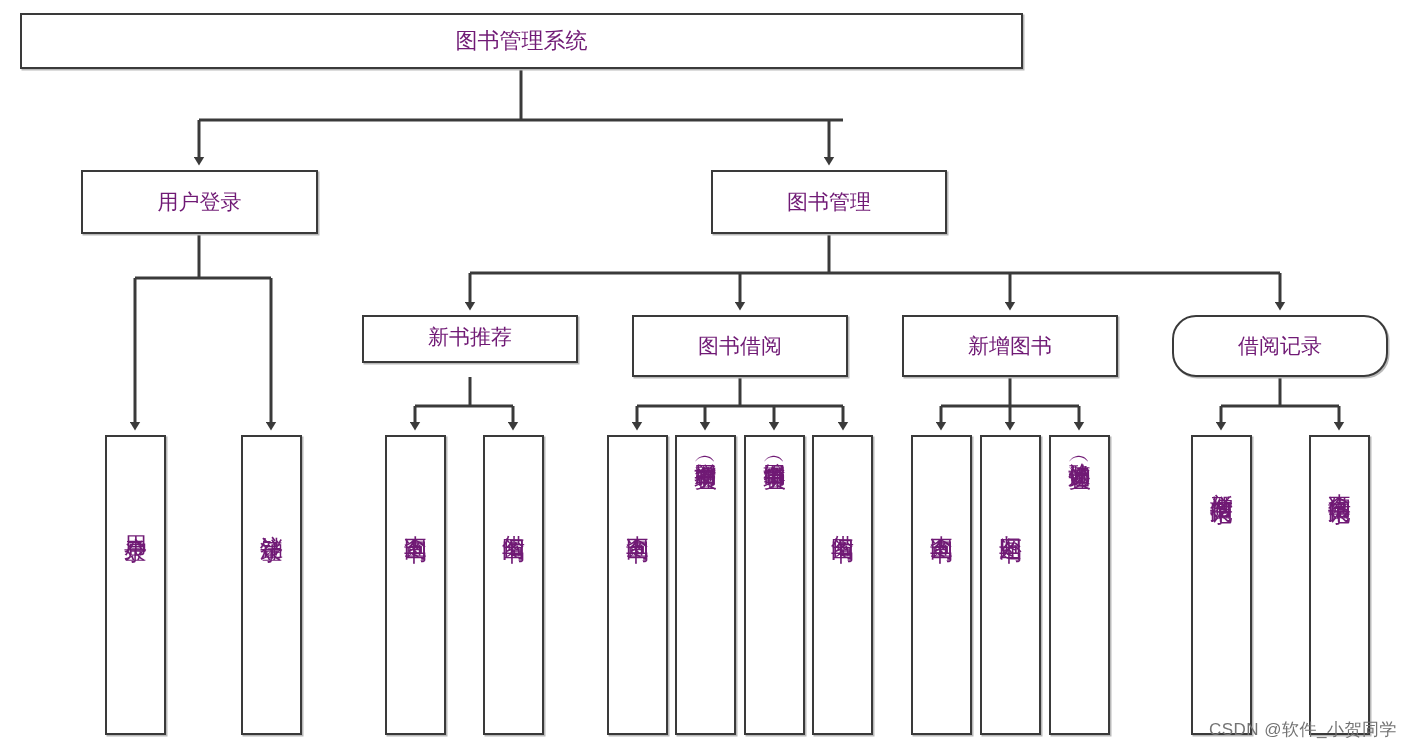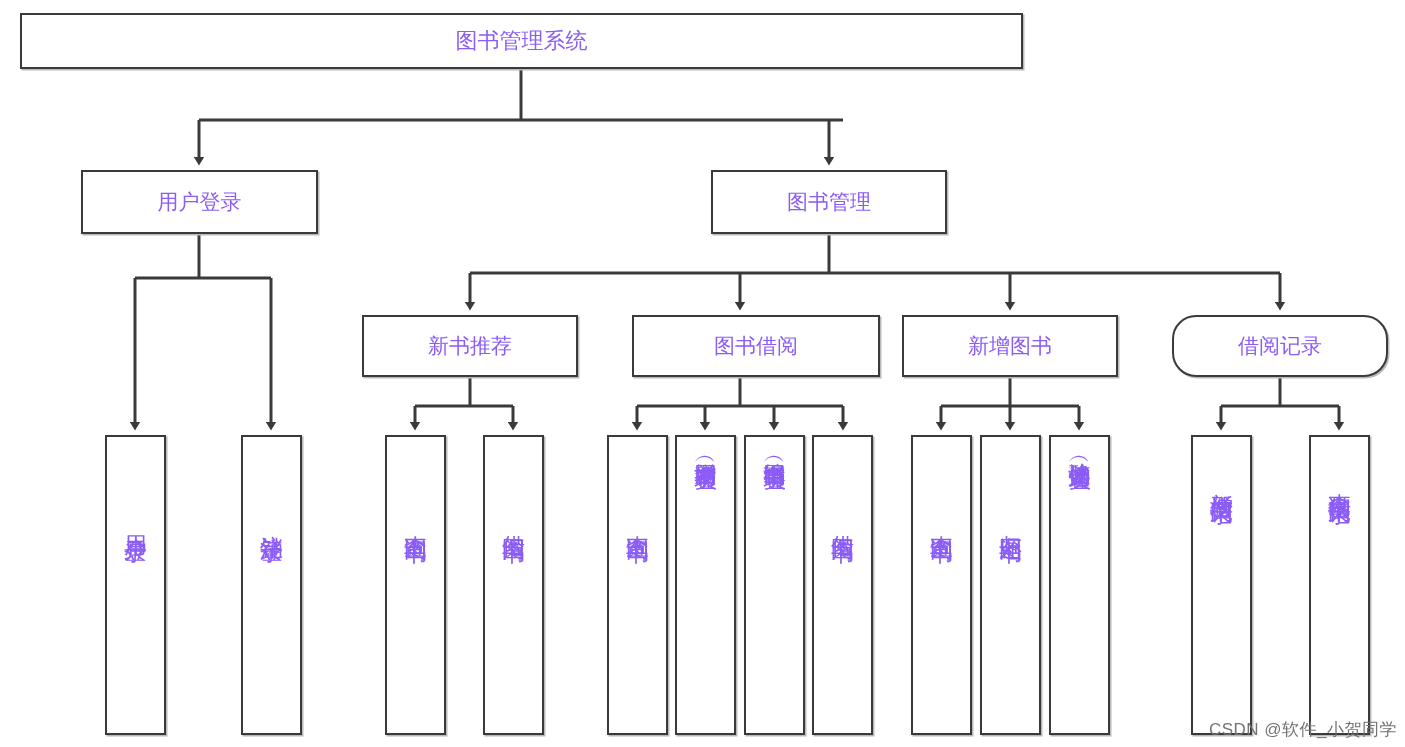--- a/index.html
+++ b/index.html
@@ -24,21 +24,21 @@
   }
   .node {
     position: absolute;
     box-sizing: border-box;
     background: #ffffff;
     border: 2px solid #3a3a3a;
     box-shadow: 1.5px 1.5px 0 0 #b9b9b9;
     display: flex;
     align-items: center;
     justify-content: center;
-    color: #8b5cf6;
+    color: #701a75;
     z-index: 2;
   }
   .node .label {
     display: block;
     text-align: center;
     line-height: 1.18;
     white-space: nowrap;
   }
   .node.horizontal .label {
     font-size: 21px;
@@ -139,25 +139,25 @@
   </div>
 
   <div class="node horizontal" style="left:81px; top:170px; width:237px; height:64px;">
     <span class="label">用户登录</span>
   </div>
 
   <div class="node horizontal" style="left:711px; top:170px; width:236px; height:64px;">
     <span class="label">图书管理</span>
   </div>
 
-  <div class="node horizontal" style="left:362px; top:315px; width:216px; height:62px;">
+  <div class="node horizontal" style="left:362px; top:315px; width:216px; height:48px;font-family:Liberation Mono, monospace;">
     <span class="label">新书推荐</span>
   </div>
 
-  <div class="node horizontal" style="left:632px; top:315px; width:248px; height:62px;">
+  <div class="node horizontal" style="left:632px; top:315px; width:216px; height:62px;">
     <span class="label">图书借阅</span>
   </div>
 
   <div class="node horizontal" style="left:902px; top:315px; width:216px; height:62px;">
     <span class="label">新增图书</span>
   </div>
 
   <div class="node horizontal" style="left:1172px; top:315px; width:216px; height:62px;border-radius:24px;">
     <span class="label">借阅记录</span>
   </div>

